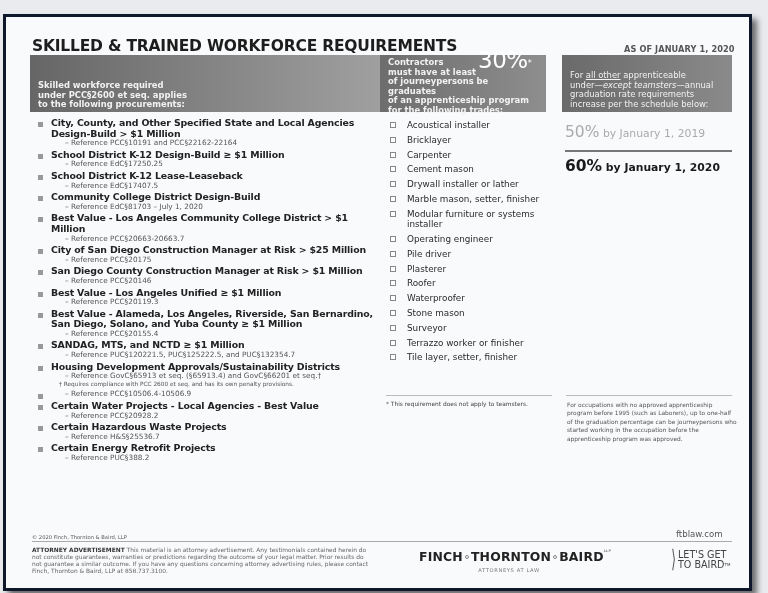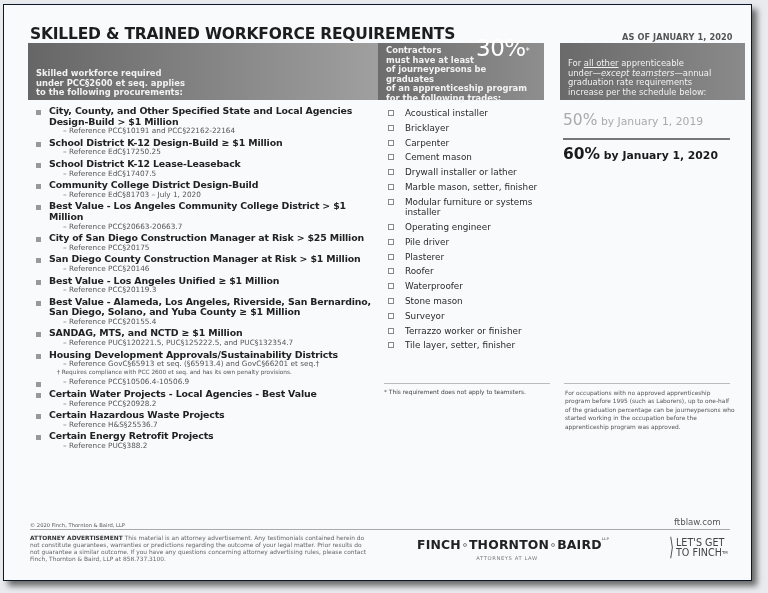--- a/index.html
+++ b/index.html
@@ -1,38 +1,38 @@
 <!DOCTYPE html>
 <html><head>
 <meta charset="utf-8">
 <style>
   * { box-sizing: border-box; margin: 0; padding: 0; }
   html, body { width: 768px; height: 593px; overflow: hidden; }
   body { background: #e9ebee; font-family: "DejaVu Sans", sans-serif; color: #222; position: relative; }
   .page {
-    position: absolute; left: 3px; top: 4px; width: 749px; height: 577px;
-    background: #f9fafc; border: 1px solid #0f172a;
+    position: absolute; left: 3px; top: 14px; width: 749px; height: 577px;
+    background: #f9fafc; border: 3px solid #0f172a;
     box-shadow: 5px 5px 6px rgba(0,0,0,0.55);
   }
   .title {
     position: absolute; left: 26px; top: 20px;
     font-family: "DejaVu Sans", sans-serif; font-weight: bold; font-size: 15.5px;
     letter-spacing: -0.2px; color: #1d1d1d; white-space: nowrap;
   }
   .asof {
     position: absolute; left: 618px; top: 27px; font-size: 8.2px; font-weight: bold;
     color: #555; white-space: nowrap; letter-spacing: 0.1px;
   }
   .hbox {
     position: absolute; top: 38px; height: 57px; color: #f2f2f2;
     font-size: 8.4px; font-weight: bold; line-height: 9.6px; padding: 0 8px;
   }
   .hbox.left { left: 24px; width: 416px; background: linear-gradient(90deg, #666 0%, #8c8c8c 55%, #aaa 100%); padding-top: 26px; }
   .hbox.mid { left: 374px; width: 166px; background: linear-gradient(90deg, #6d6d6d 0%, #8e8e8e 100%); padding-top: 3px; }
-  .hbox.right { left: 556px; width: 185px; background: linear-gradient(90deg, #6a6a6a 0%, #8a8a8a 100%); padding-top: 16px; font-weight: normal; }
+  .hbox.right { left: 556px; width: 170px; background: linear-gradient(90deg, #6a6a6a 0%, #8a8a8a 100%); padding-top: 16px; font-weight: normal; }
   .pct30 { font-size: 23px; font-weight: normal; color: #fff; position: absolute; left: 98px; top: 1px; letter-spacing: -0.5px; }
   .pct30 sup { font-size: 8px; vertical-align: top; position: relative; top: 3px; }
   .u { text-decoration: underline; }
   .i { font-style: italic; }
 
   .proc { position: absolute; left: 31px; top: 101px; width: 340px; }
   .proc-item { position: relative; padding-left: 14px; margin-bottom: 2px; }
   .proc-item .bullet { position: absolute; left: 1px; top: 4px; width: 5px; height: 5px; background: #999; }
   .proc-item .name { font-size: 9.4px; font-weight: bold; line-height: 10.6px; color: #222; letter-spacing: -0.15px; }
   .proc-item .ref { font-size: 7.3px; line-height: 8.6px; color: #555; padding-left: 8px; margin-left: 6px; }
@@ -215,17 +215,17 @@
 
   <div class="logo">
     <div class="name"><span>FINCH</span><span class="dot"></span><span>THORNTON</span><span class="dot"></span><span>BAIRD</span><span class="llp">LLP</span></div>
     <div class="tag">ATTORNEYS AT LAW</div>
   </div>
 
   <div class="lgtw">
     <span class="brace">⟩</span>
     <div class="txt">
       <div>LET'S GET</div>
-      <div><span>TO FINCH</span><span class="tm">TM</span></div>
+      <div><span>TO BAIRD</span><span class="tm">TM</span></div>
     </div>
   </div>
 
 </div>
 
 </body></html>

